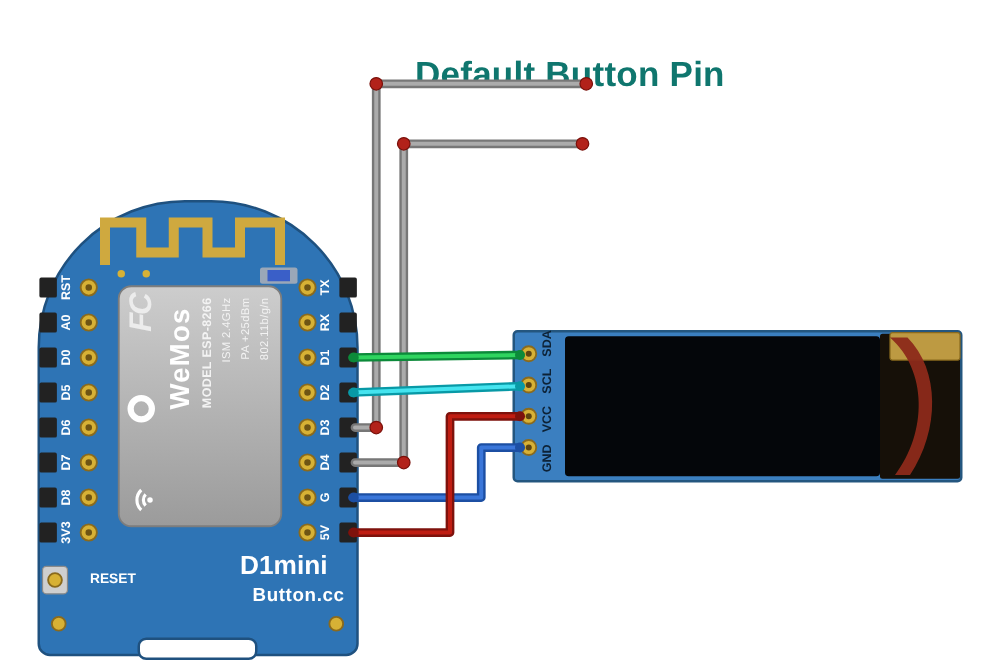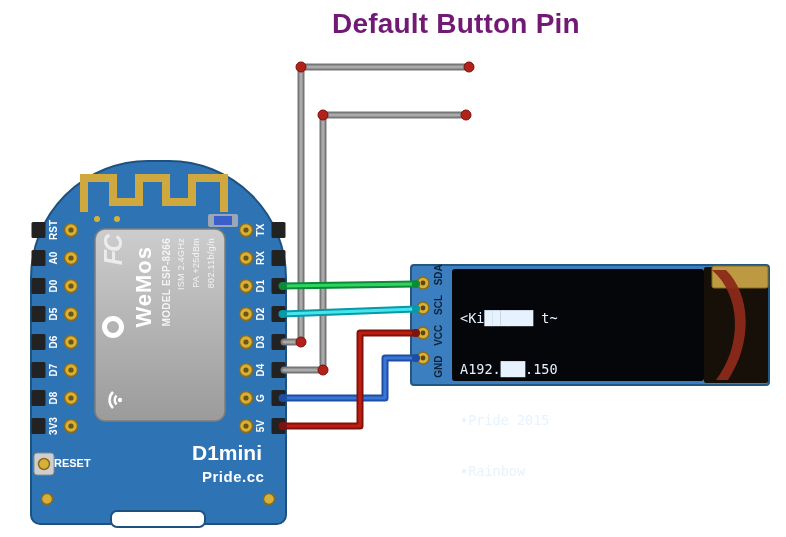--- a/index.html
+++ b/index.html
@@ -1,18 +1,18 @@
 <!DOCTYPE html>
 <html><head>
 <meta charset="utf-8">
 <style>
   html,body{margin:0;padding:0;background:#fff;}
   .stage{position:relative;width:786px;height:537px;background:#ffffff;overflow:hidden;
          font-family:"Liberation Sans",sans-serif;}
-  .heading{position:absolute;font-size:28px;font-weight:600;color:#701a75;letter-spacing:.2px;}
+  .heading{position:absolute;font-size:28px;font-weight:600;color:#0f766e;letter-spacing:.2px;margin-top:36px;}
   .heading.btn{left:332px;top:8px;}
   .heading.led{left:356px;top:132px;}
 
   .board{position:absolute;left:30px;top:160px;width:257px;height:365px;background:#2e74b5;
          border:2px solid #1f517f;border-radius:118px 118px 10px 10px;box-sizing:border-box;}
   .oled-pcb{position:absolute;left:410px;top:264px;width:360px;height:122px;background:#3b7fc0;
             border:2px solid #24567f;border-radius:4px;box-sizing:border-box;}
   .oled-screen{position:absolute;left:452px;top:269px;width:252px;height:112px;background:#04060a;border-radius:3px;}
   .oled-flex{position:absolute;left:704px;top:267px;width:64px;height:116px;background:#161008;border-radius:2px;}
 
@@ -30,21 +30,21 @@
   .logo-circle{width:22px;height:22px;border:5px solid #fff;border-radius:50%;box-sizing:border-box;display:inline-block;}
   .sh-brand{font-size:22px;font-weight:bold;text-align:right;padding-right:18px;height:28px;letter-spacing:1px;}
   .sh-small{font-size:9px;text-align:right;padding-right:10px;line-height:15px;color:#f3f3f3;letter-spacing:.3px;}
   .sh-small.strong{font-weight:bold;font-size:10px;}
 
   .screen-text{position:absolute;left:460px;top:276px;font-family:"DejaVu Sans Mono",monospace;
           font-size:13.5px;line-height:17px;color:#e6f3ff;white-space:pre;}
   .board-name{position:absolute;left:192px;top:441px;font-family:Liberation Sans, sans-serif;
           font-size:21px;font-weight:bold;color:#fff;}
   .board-site{position:absolute;left:202px;top:468px;font-size:15px;font-weight:600;color:#fff;letter-spacing:.5px;}
-  .reset-label{position:absolute;left:54px;top:457px;font-size:11px;font-weight:bold;color:#fff;}
+  .reset-label{position:absolute;left:72px;top:457px;font-size:11px;font-weight:bold;color:#fff;}
 </style>
 </head>
 <body>
 
 <div class="stage">
 
   <div class="heading btn">Default Button Pin</div>
 
   <div class="board"></div>
   <div class="oled-pcb"></div>
@@ -152,30 +152,24 @@
     </div>
     <div class="sh-brand">WeMos</div>
     <div class="sh-small strong">MODEL ESP-8266</div>
     <div class="sh-small">ISM 2.4GHz</div>
     <div class="sh-small">PA +25dBm</div>
     <div class="sh-small">802.11b/g/n</div>
   </div>
 
   <span class="reset-label">RESET</span>
   <span class="board-name">D1mini</span>
-  <span class="board-site">Pride.cc</span>
+  <span class="board-site">Button.cc</span>
 
   <span class="vlabel-oled">GND VCC SCL SDA</span>
 
-  <div class="screen-text">
-    <div>&lt;Ki██████ t~</div>
-    <div>A192.███.150</div>
-    <div>•Pride 2015</div>
-    <div>•Rainbow</div>
-  </div>
 
   <svg class="layer" width="786" height="537">
     <g fill="none" stroke-linecap="round" stroke-linejoin="round">
 
       <path d="M469,67 H301 V342 H284" stroke-width="7" stroke="#777777"></path>
       <path d="M469,67 H301 V342 H284" stroke-width="3.2" stroke="#ababab"></path>
 
       <path d="M466,115 H323 V370 H284" stroke-width="7" stroke="#777777"></path>
       <path d="M466,115 H323 V370 H284" stroke-width="3.2" stroke="#ababab"></path>
 

